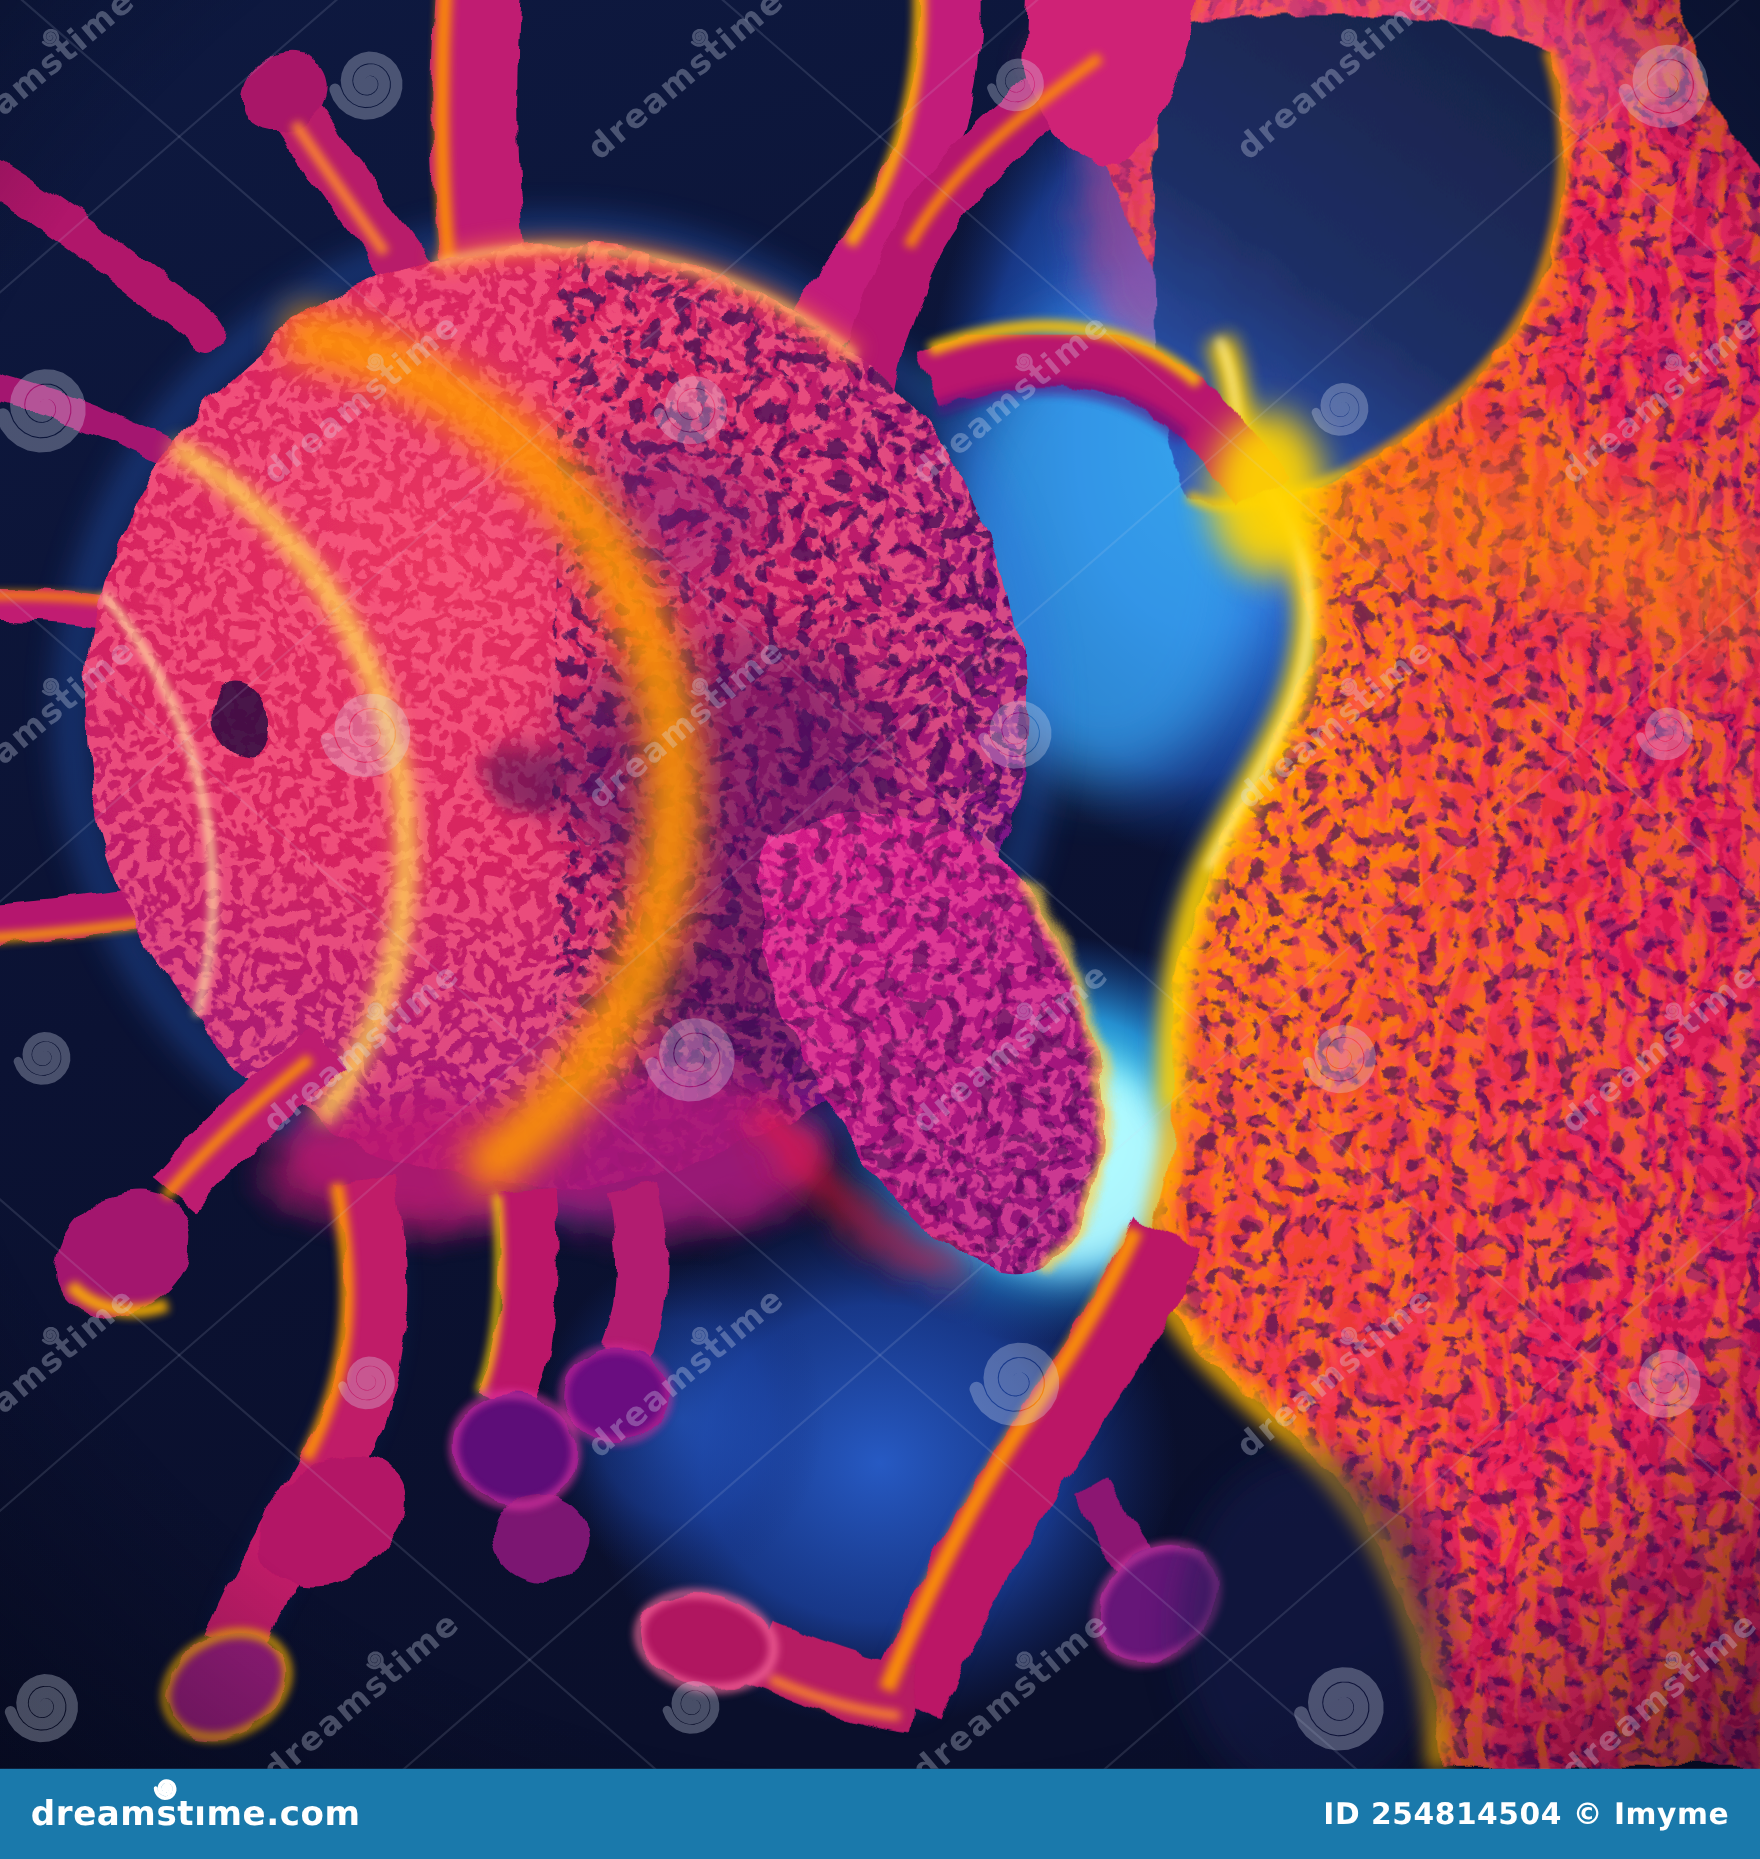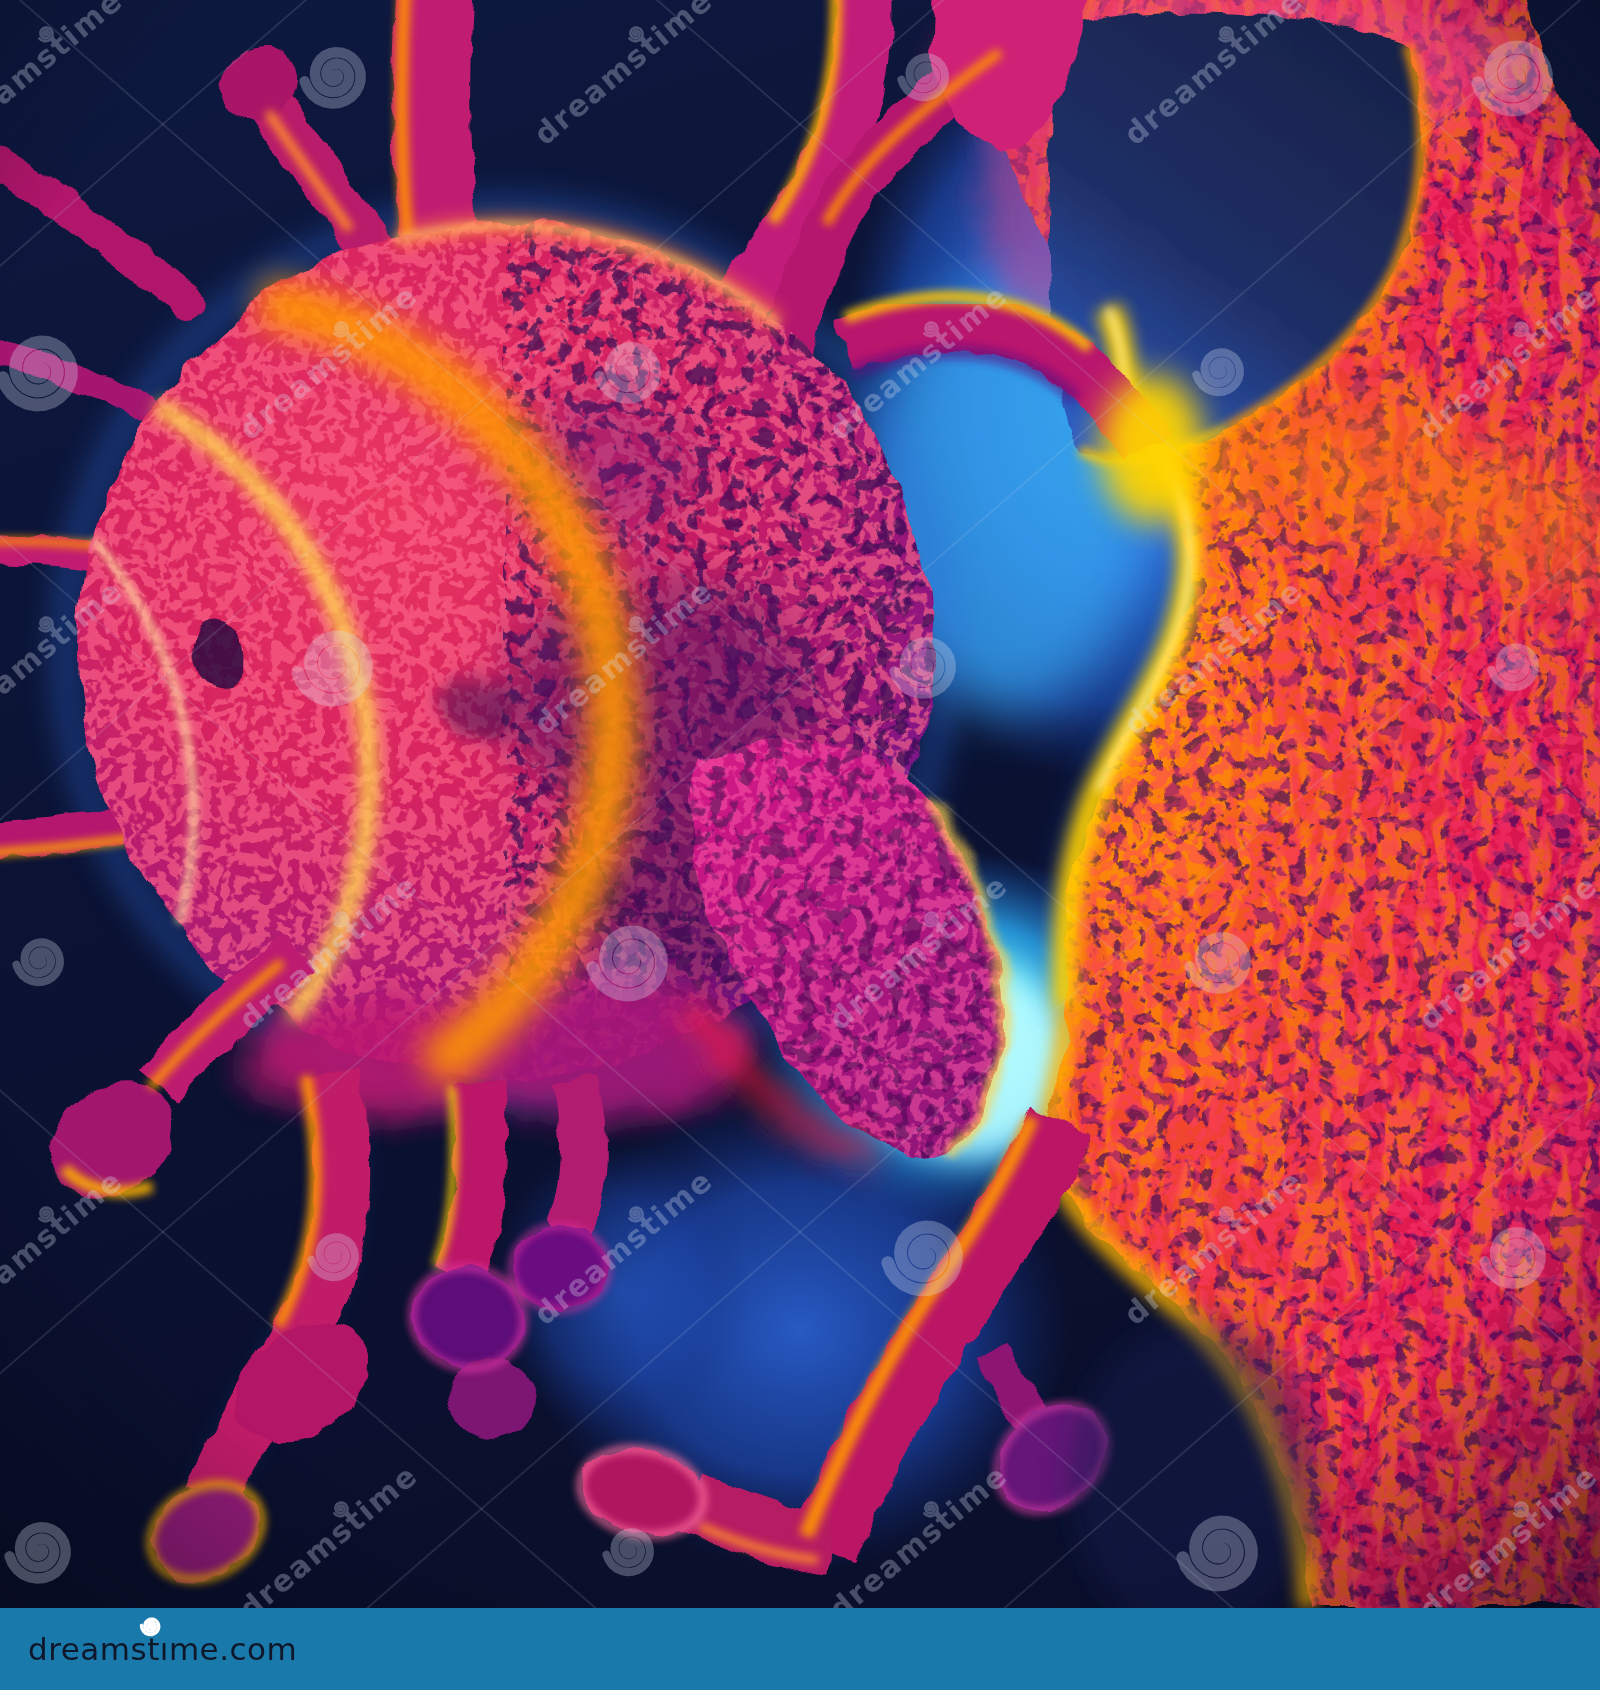--- a/index.html
+++ b/index.html
@@ -2,21 +2,21 @@
 <html><head>
 <meta charset="utf-8">
 <style>
   html,body{margin:0;padding:0;background:#000;}
   .stage{position:relative;width:1600px;height:1690px;overflow:hidden;
          font-family:"DejaVu Sans","Liberation Sans",sans-serif;background:#0c142f;}
   .photo{position:absolute;left:0;top:0;width:1600px;height:1608px;display:block;}
   .footer{position:absolute;left:0;top:1608px;width:1600px;height:82px;
           background:#1a79ab;display:flex;align-items:center;justify-content:space-between;
           box-sizing:border-box;padding:0 28px;}
-  .logo{position:relative;color:#0f172a;font-size:31px;font-weight:normal;letter-spacing:.5px;}
+  .logo{position:relative;color:#ffffff;font-size:31px;font-weight:bold;letter-spacing:.5px;}
   .logo .spiral{position:absolute;left:111px;top:-17px;width:24px;height:24px;}
   .credit{color:#ffffff;font-size:27px;font-weight:bold;letter-spacing:.5px;}
   text.wm{font-family:"DejaVu Sans","Liberation Sans",sans-serif;font-weight:bold;}
 </style>
 </head>
 <body>
 
 <div class="stage">
 
 <svg class="photo" width="1600" height="1608" viewBox="0 0 1600 1608" xmlns="http://www.w3.org/2000/svg">
@@ -371,15 +371,16 @@
       </g>
 </svg>
 
 <div class="footer" style="background: rgb(26, 121, 171);">
   <div class="logo">
     <svg class="spiral" id="logo-spiral" viewBox="-12 -12 24 24">
           <path d="M0.6 -0.1L0.7 0.0L0.8 0.3L0.8 0.5L0.8 0.8L0.6 1.1L0.4 1.4L0.0 1.5L-0.4 1.6L-0.9 1.6L-1.3 1.5L-1.8 1.2L-2.1 0.7L-2.4 0.2L-2.5 -0.4L-2.4 -1.1L-2.2 -1.7L-1.8 -2.3L-1.2 -2.8L-0.5 -3.2L0.3 -3.3L1.2 -3.3L2.0 -3.0L2.8 -2.5L3.5 -1.8L3.9 -0.9L4.2 0.1L4.2 1.1L3.9 2.2L3.3 3.2L2.5 4.0L1.5 4.7L0.3 5.0L-1.0 5.1L-2.2 4.8L-3.4 4.2L-4.5 3.3L-5.3 2.2L-5.8 0.8L-6.0 -0.7L-5.8 -2.2L-5.2 -3.6L-4.2 -4.9L-2.9 -5.9L-1.4 -6.6L0.2 -6.8L2.0 -6.7L3.6 -6.1L5.1 -5.2L6.4 -3.8L7.2 -2.2L7.7 -0.3L7.7 1.6L7.1 3.5L6.2 5.3L4.8 6.7L3.0 7.8L1.0 8.5L-1.1 8.6L-3.3 8.2L-5.3 7.2L-7.0 5.8L-8.3 3.9L-9.2 1.8L-9.5 -0.5" fill="none" stroke="#ffffff" stroke-width="3.4" stroke-linecap="round"></path>
         </svg>
     <span id="logo-text">dreamstıme.com</span>
   </div>
+  <div class="credit">ID 254814504 © Imyme</div>
 </div>
 
 </div>
 
 </body></html>

